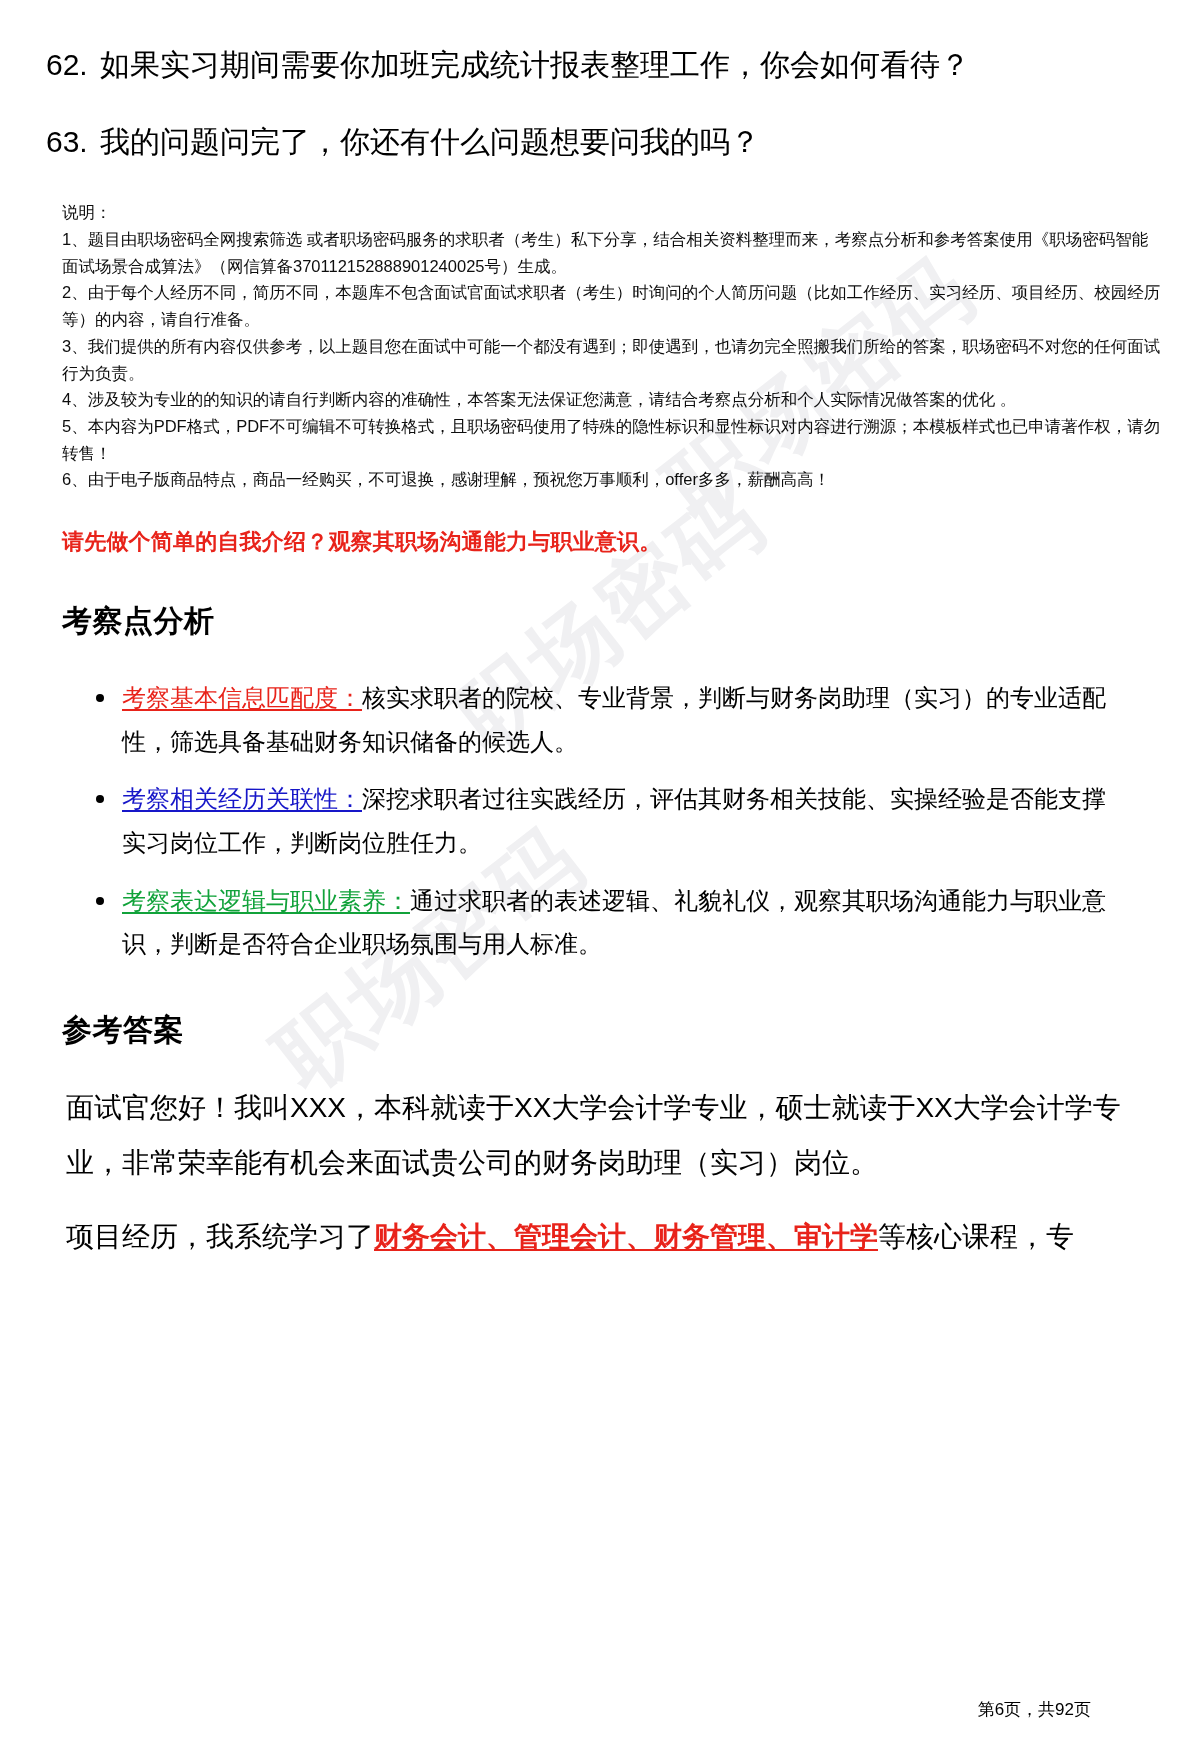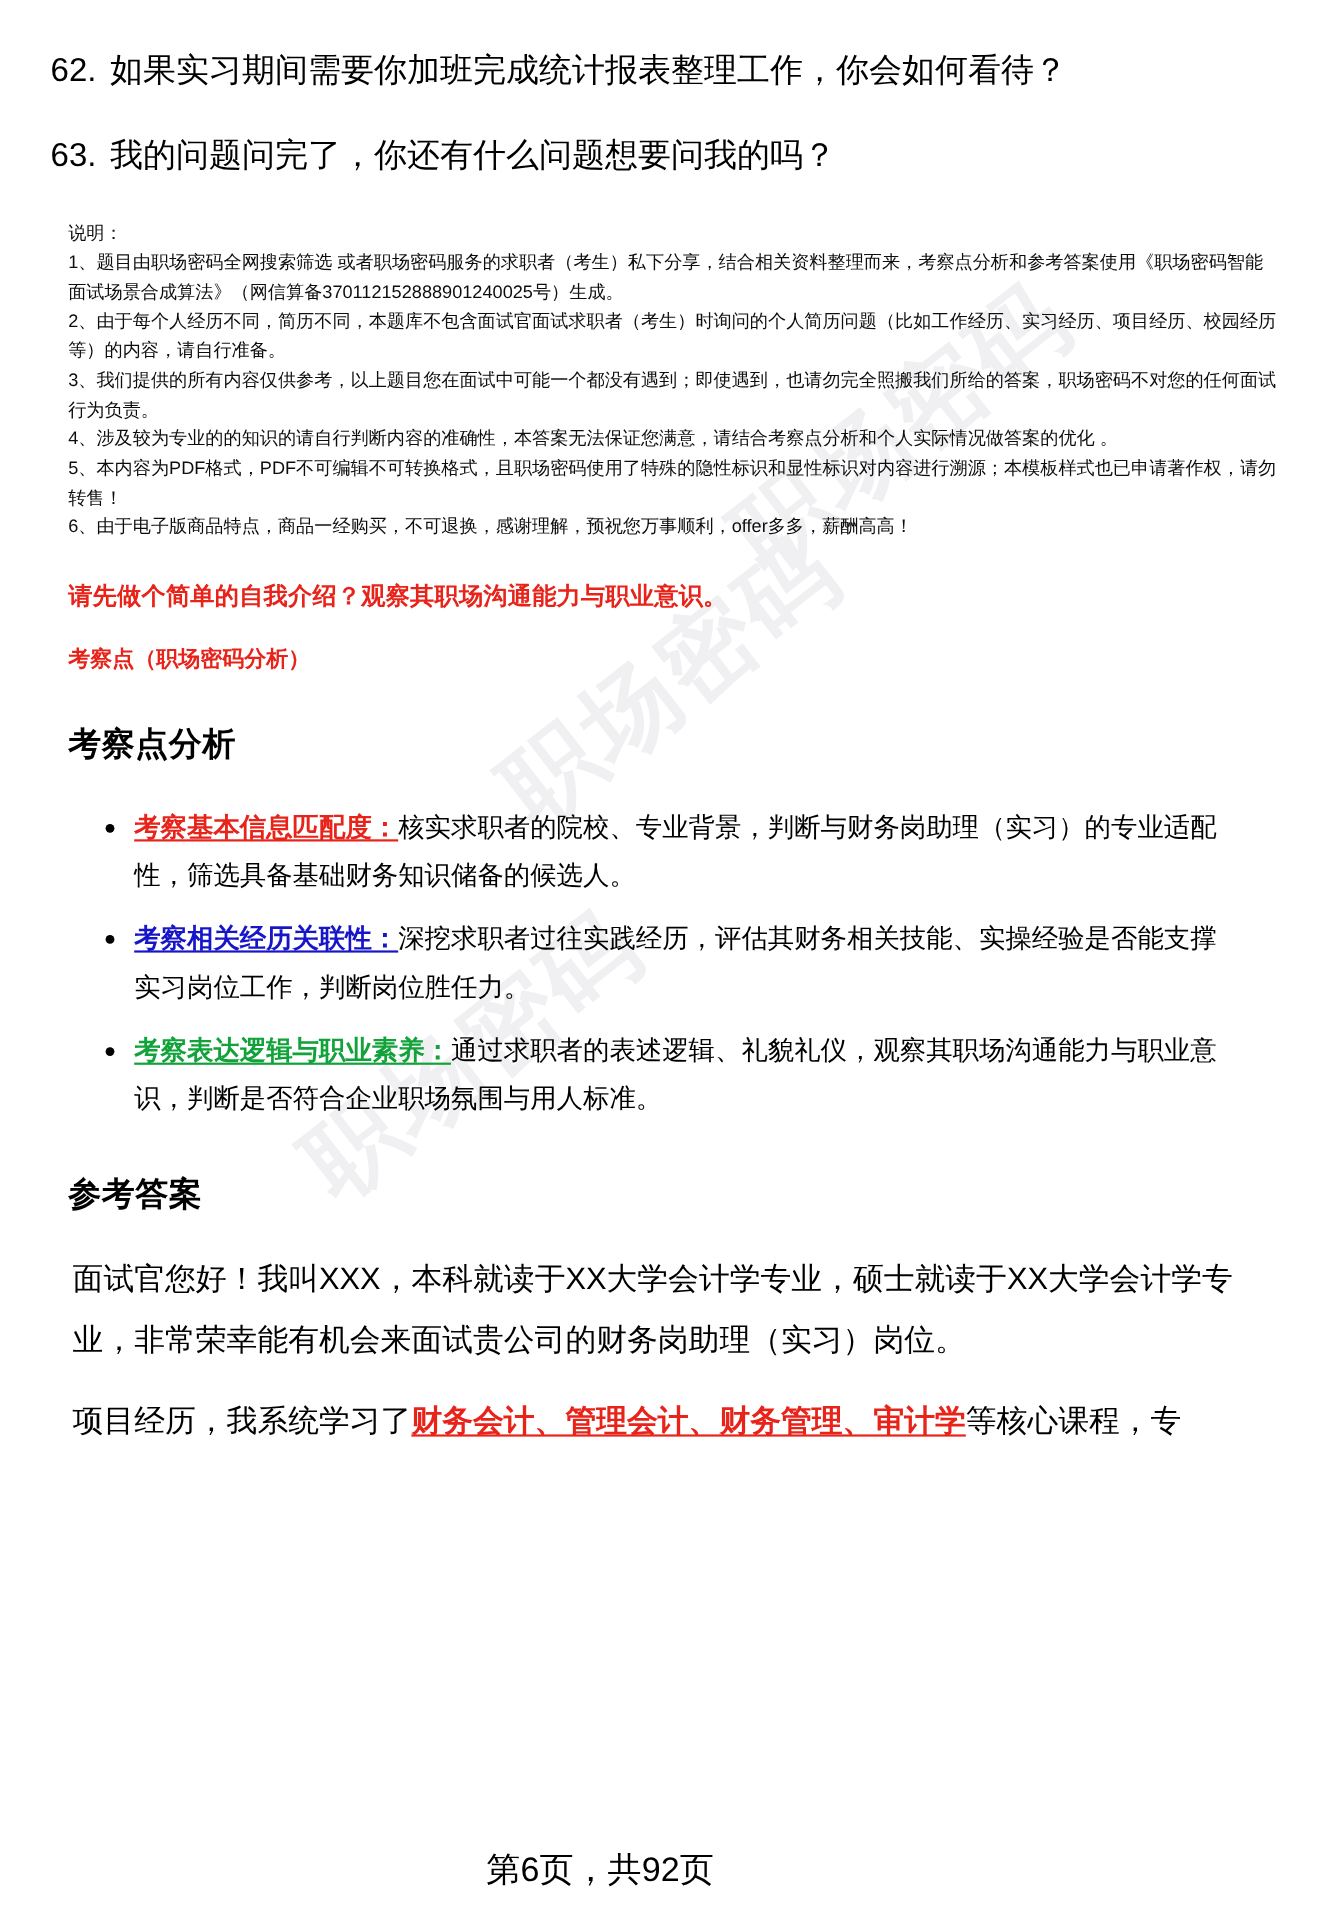--- a/index.html
+++ b/index.html
@@ -115,21 +115,21 @@
     content: "";
     position: absolute;
     left: -26px;
     top: 18px;
     width: 8px;
     height: 8px;
     background: #000;
     border-radius: 50%;
   }
   .pt-label {
-    font-weight: 700;
+    font-weight: 400;
     text-decoration: underline;
     text-underline-offset: 3px;
   }
   .c-red   { color: #e8231a; }
   .c-blue  { color: #1616c8; }
   .c-green { color: #11a23a; }
 
   .ans-body {
     font-size: 28px;
     line-height: 1.95;
@@ -142,22 +142,22 @@
     font-weight: 700;
     text-decoration: underline;
     text-underline-offset: 3px;
   }
 
   .footer {
     position: absolute;
     left: 0;
     bottom: 34px;
     width: 1091px;
-    text-align: center;
-    font-size: 31px;
+    text-align: right;
+    font-size: 17px;
     color: #000;
     z-index: 3;
   }
 </style>
 </head>
 <body>
 
 <div class="page">
 
   <div class="watermark">
@@ -183,21 +183,20 @@
       <p>1、题目由职场密码全网搜索筛选 或者职场密码服务的求职者（考生）私下分享，结合相关资料整理而来，考察点分析和参考答案使用《职场密码智能面试场景合成算法》（网信算备370112152888901240025号）生成。</p>
       <p>2、由于每个人经历不同，简历不同，本题库不包含面试官面试求职者（考生）时询问的个人简历问题（比如工作经历、实习经历、项目经历、校园经历等）的内容，请自行准备。</p>
       <p>3、我们提供的所有内容仅供参考，以上题目您在面试中可能一个都没有遇到；即使遇到，也请勿完全照搬我们所给的答案，职场密码不对您的任何面试行为负责。</p>
       <p>4、涉及较为专业的的知识的请自行判断内容的准确性，本答案无法保证您满意，请结合考察点分析和个人实际情况做答案的优化 。</p>
       <p>5、本内容为PDF格式，PDF不可编辑不可转换格式，且职场密码使用了特殊的隐性标识和显性标识对内容进行溯源；本模板样式也已申请著作权，请勿转售！</p>
       <p>6、由于电子版商品特点，商品一经购买，不可退换，感谢理解，预祝您万事顺利，offer多多，薪酬高高！</p>
     </div>
 
     <div class="red-bold-line">请先做个简单的自我介绍？观察其职场沟通能力与职业意识。</div>
 
-    <div class="red-bold-sub">考察点（职场密码分析）</div>
 
     <h2 class="section-h">考察点分析</h2>
 
     <ul class="points">
       <li>
         <span class="pt-label c-red" style="color: rgb(232, 35, 26);">考察基本信息匹配度：</span><span>核实求职者的院校、专业背景，判断与财务岗助理（实习）的专业适配性，筛选具备基础财务知识储备的候选人。</span>
       </li>
       <li>
         <span class="pt-label c-blue" style="color: rgb(22, 22, 200);">考察相关经历关联性：</span><span>深挖求职者过往实践经历，评估其财务相关技能、实操经验是否能支撑实习岗位工作，判断岗位胜任力。</span>
       </li>

